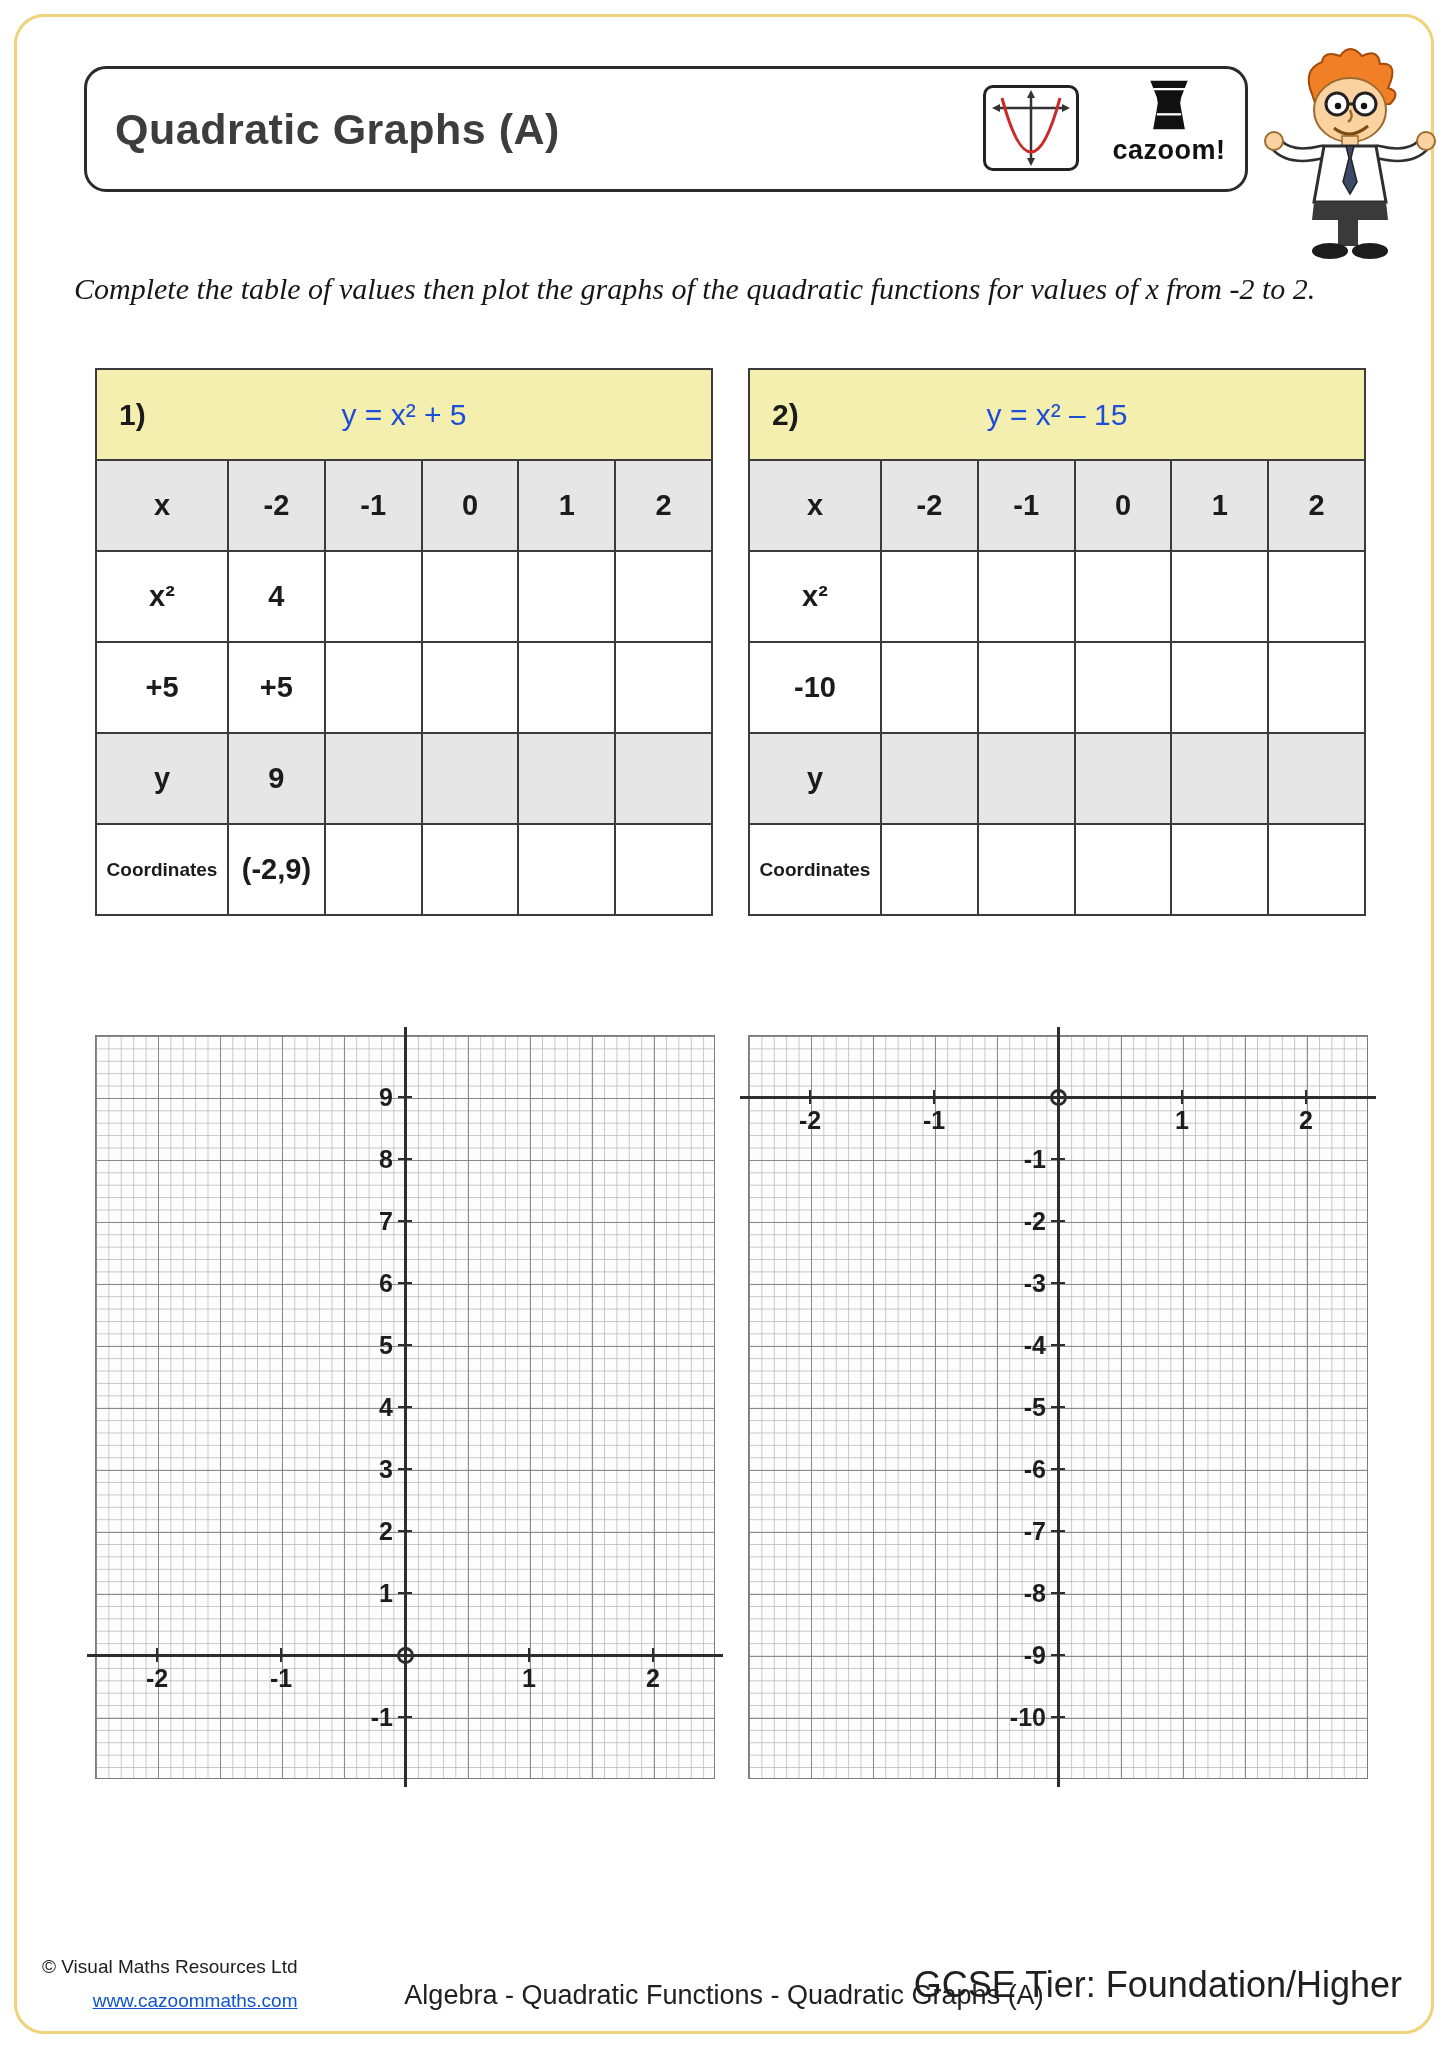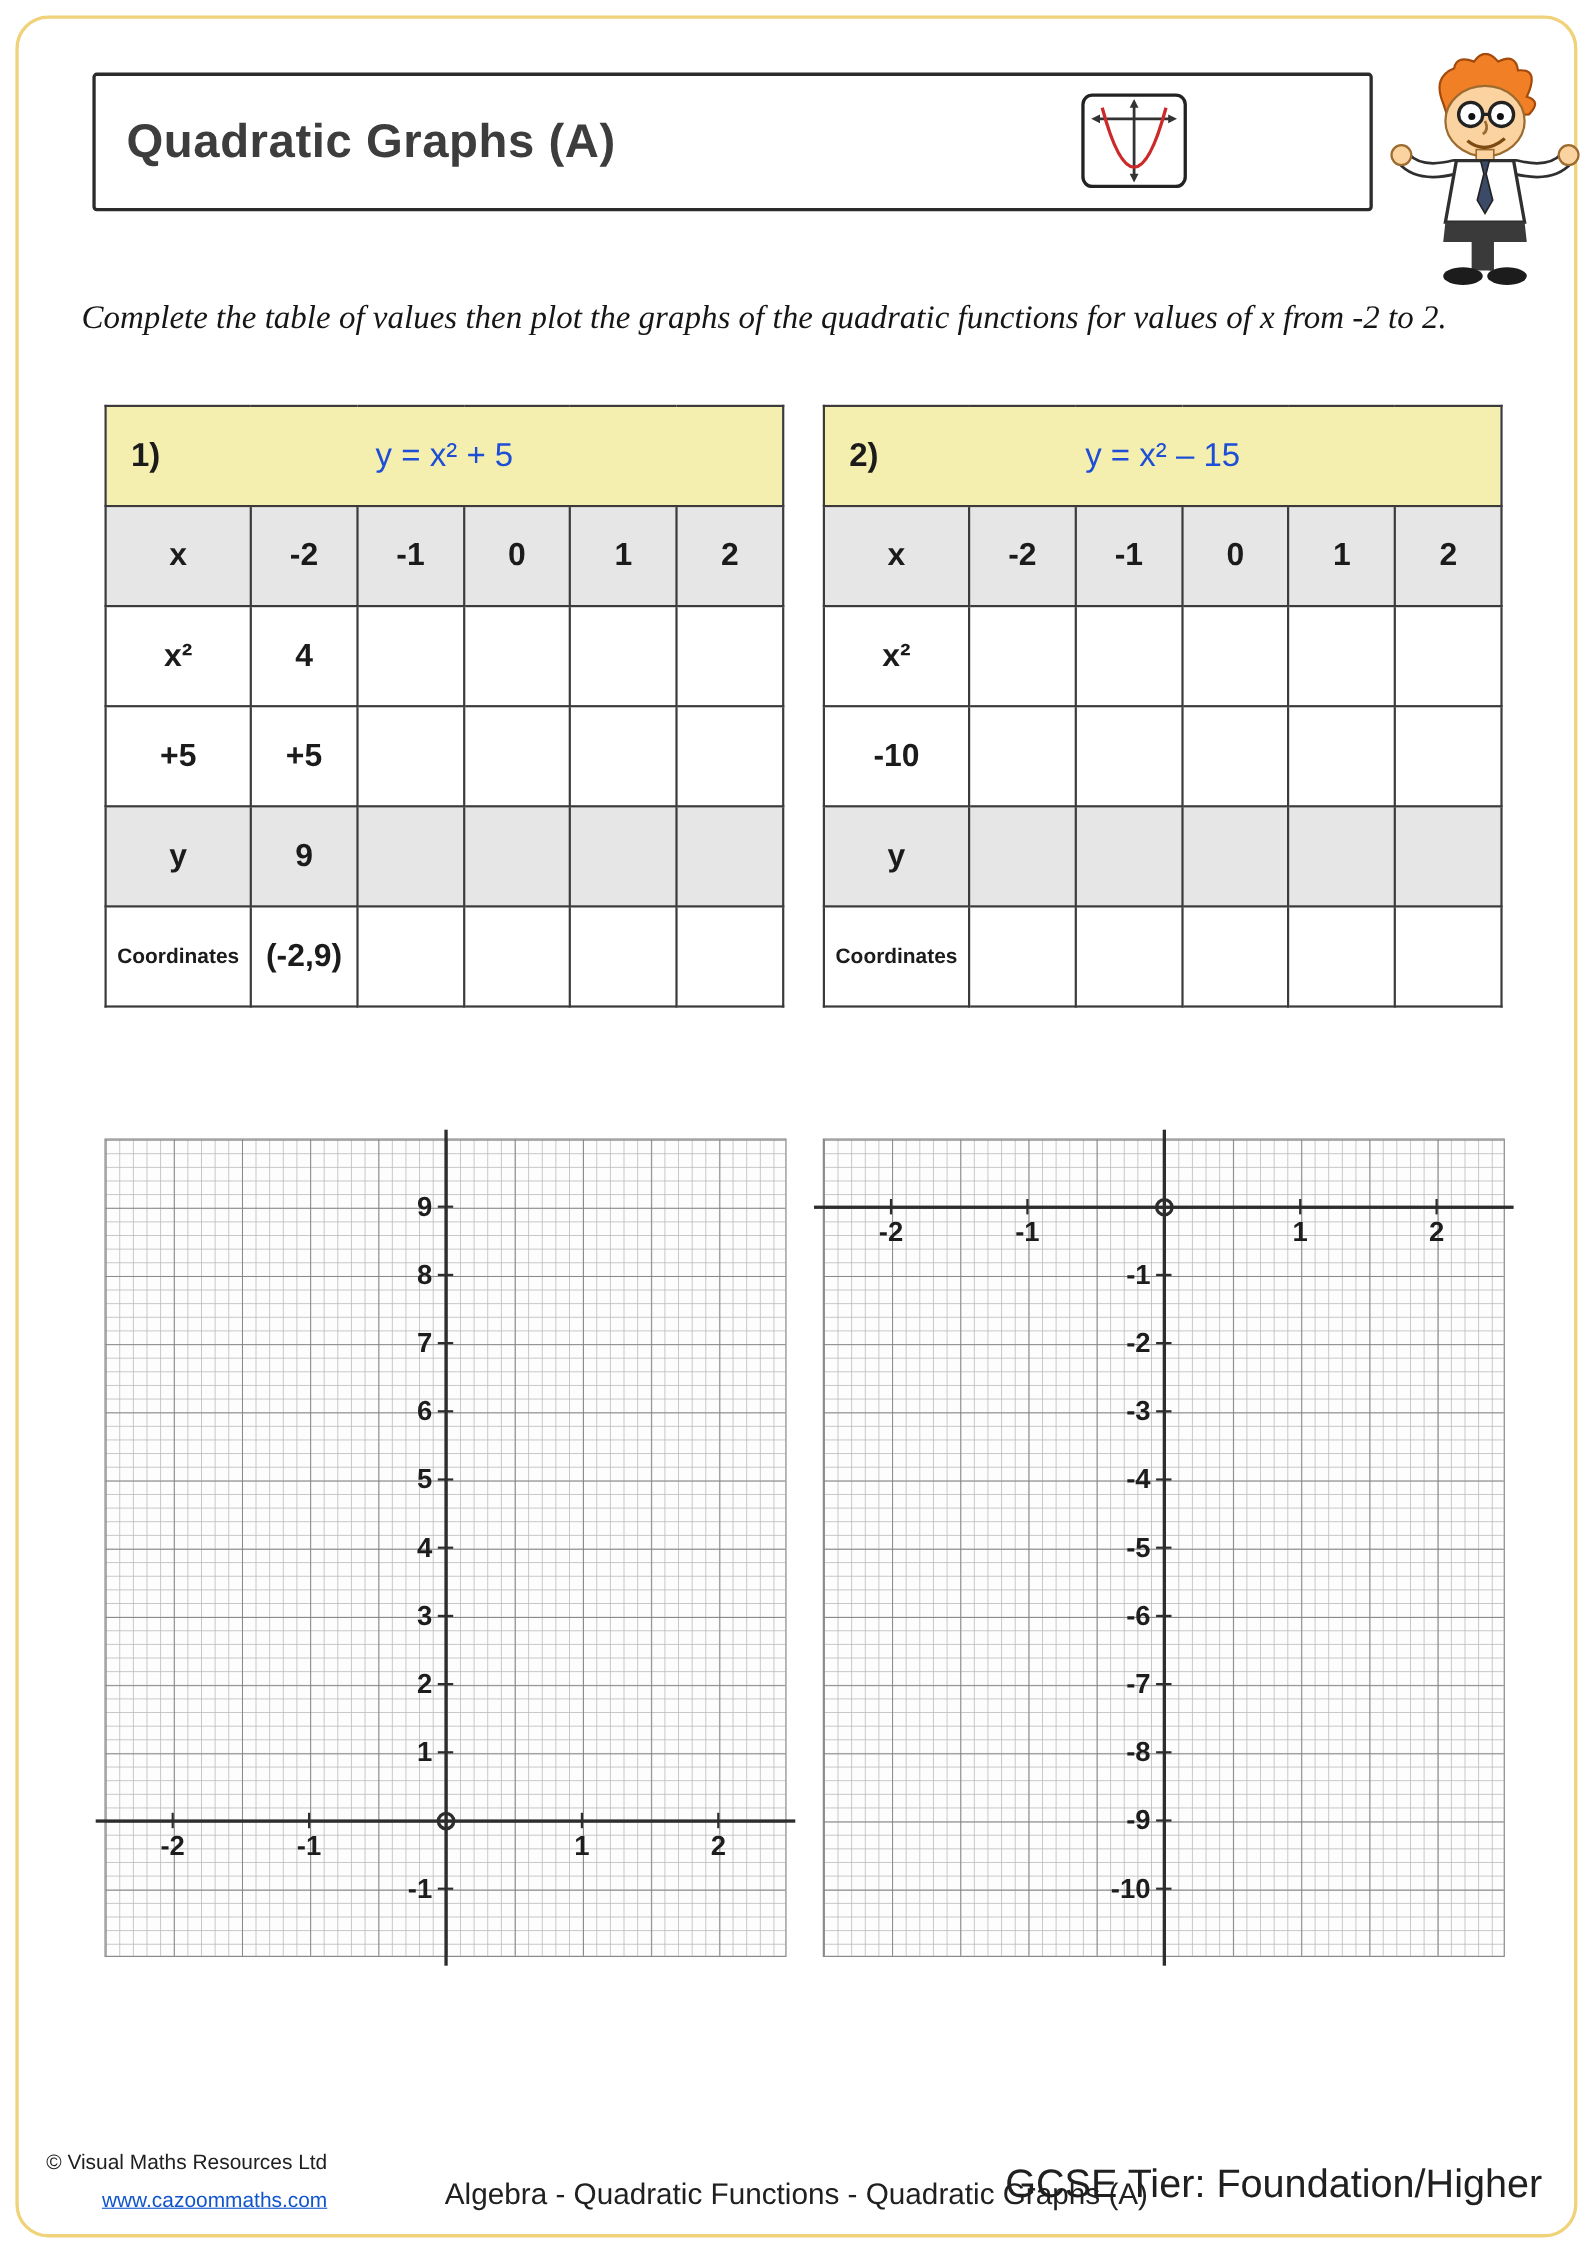--- a/index.html
+++ b/index.html
@@ -7,21 +7,21 @@
     width:1448px;height:2048px;position:relative;background:#ffffff;
     font-family:"Liberation Sans",sans-serif;overflow:hidden;
   }
   .page-border{
     position:absolute;inset:14px;border:3px solid #f0d27a;border-radius:30px;
     pointer-events:none;
   }
   
   .header-box{
     position:absolute;left:84px;top:66px;width:1158px;height:120px;
-    border:3px solid #2b2b2b;border-radius:4px;background:#fff;
+    border:3px solid #2b2b2b;border-radius:22px;background:#fff;
   }
   .title{
     position:absolute;left:28px;top:50%;transform:translateY(-50%);
     margin:0;font-size:43px;font-weight:700;color:#3d3d3d;letter-spacing:.5px;
   }
   .parabola-box{
     position:absolute;left:896px;top:16px;width:96px;height:86px;
     border:3px solid #222;border-radius:10px;background:#fff;box-sizing:border-box;
   }
   .logo{position:absolute;left:1006px;top:8px;width:152px;text-align:center;}
@@ -83,20 +83,28 @@
         <line x1="45" y1="6" x2="45" y2="74" stroke="#333" stroke-width="2.5"></line>
         <polygon points="45,2 41,10 49,10" fill="#333"></polygon>
         <polygon points="45,78 41,70 49,70" fill="#333"></polygon>
         <line x1="10" y1="20" x2="80" y2="20" stroke="#333" stroke-width="2.5"></line>
         <polygon points="6,20 14,16 14,24" fill="#333"></polygon>
         <polygon points="84,20 76,16 76,24" fill="#333"></polygon>
         <path d="M16 10 Q45 118 74 10" fill="none" stroke="#cc2a2a" stroke-width="3"></path>
       </svg>
     </div>
 
+    <div class="logo">
+      <svg width="48" height="56" viewBox="0 0 50 60">
+        <path d="M5 4 H45 L38 22 Q36 28 38 34 L42 56 H8 L12 34 Q14 28 12 22 Z" fill="#111"></path>
+        <line x1="7" y1="13" x2="43" y2="13" stroke="#fff" stroke-width="2.5"></line>
+        <line x1="12" y1="40" x2="38" y2="40" stroke="#fff" stroke-width="2.5"></line>
+      </svg>
+      <div class="logo-text">cazoom!</div>
+    </div>
   </div>
 
   <svg class="mascot" width="190" height="215" viewBox="0 0 190 215">
     <path d="M62 46 Q52 22 72 14 Q74 2 90 8 Q100 -6 112 8 Q128 0 130 16 Q150 14 138 40 Q152 44 140 56 L66 58 Z" fill="#f07f26" stroke="#a34a0a" stroke-width="2"></path>
     <ellipse cx="100" cy="62" rx="36" ry="32" fill="#fbd3a0" stroke="#9c6b2f" stroke-width="2"></ellipse>
     <path d="M72 104 Q40 112 26 96" stroke="#2f2f2f" stroke-width="15" fill="none" stroke-linecap="round"></path>
     <path d="M72 104 Q40 112 26 96" stroke="#ffffff" stroke-width="10" fill="none" stroke-linecap="round"></path>
     <path d="M128 104 Q160 112 174 96" stroke="#2f2f2f" stroke-width="15" fill="none" stroke-linecap="round"></path>
     <path d="M128 104 Q160 112 174 96" stroke="#ffffff" stroke-width="10" fill="none" stroke-linecap="round"></path>
     <circle cx="24" cy="93" r="9" fill="#fbd3a0" stroke="#9c6b2f" stroke-width="2"></circle>

